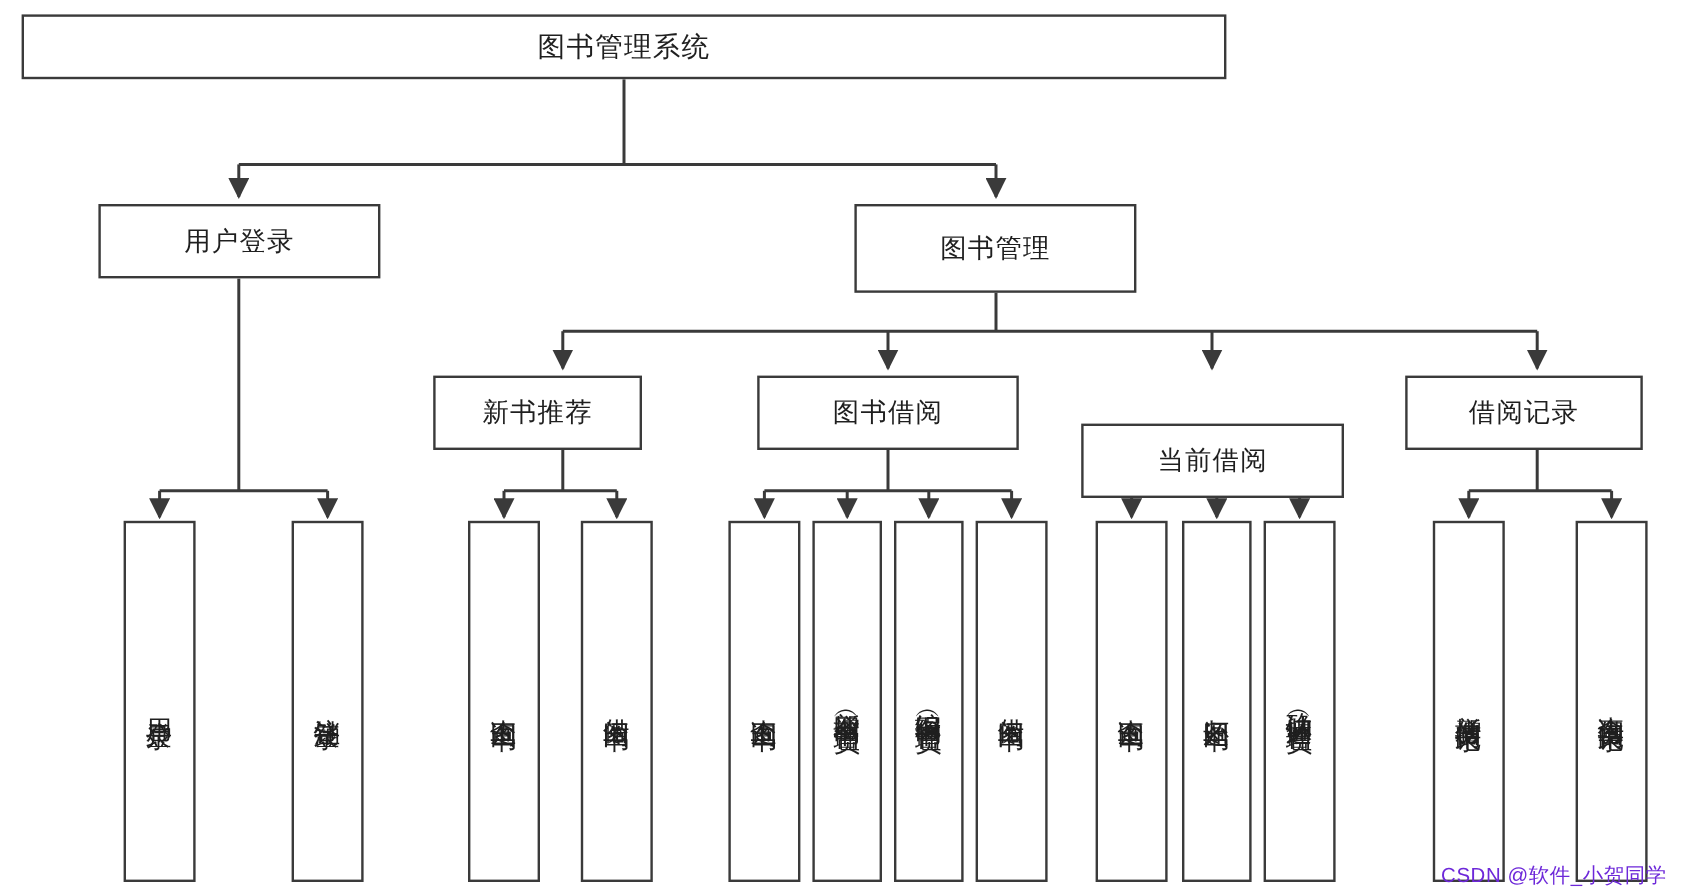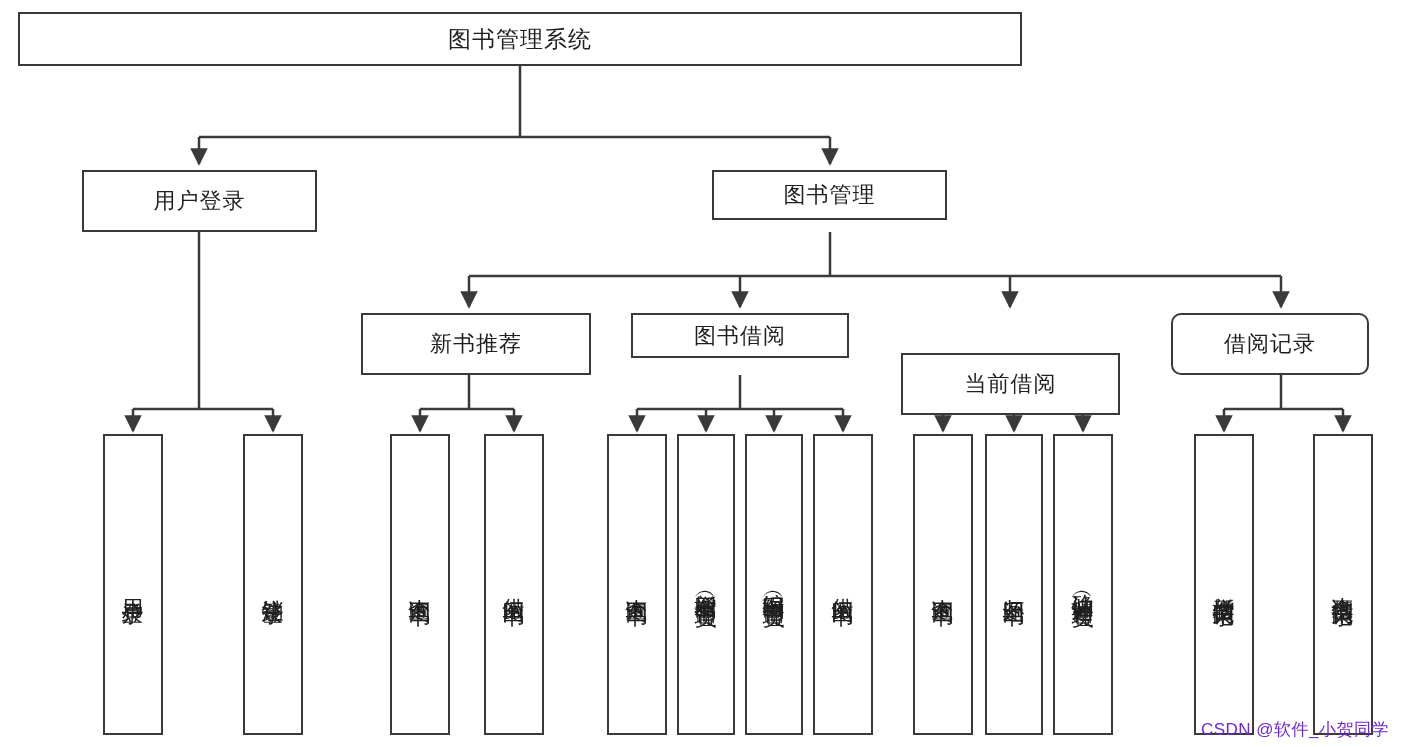--- a/index.html
+++ b/index.html
@@ -115,26 +115,26 @@
       <path d="M 1281 375 L 1281 409"></path>
       <path d="M 1224 409 L 1343 409"></path>
       <path d="M 1224 409 L 1224 431" marker-end="url(#arrow)"></path>
       <path d="M 1343 409 L 1343 431" marker-end="url(#arrow)"></path>
     </g>
   </svg>
 
   <div class="node node-h title-node" style="left:18px; top:12px; width:1004px; height:54px;">图书管理系统</div>
 
   <div class="node node-h" style="left:82px; top:170px; width:235px; height:62px;">用户登录</div>
-  <div class="node node-h" style="left:712px; top:170px; width:235px; height:50px;">图书管理</div>
+  <div class="node node-h" style="left:712px; top:170px; width:235px; height:74px;">图书管理</div>
 
-  <div class="node node-h" style="left:361px; top:313px; width:230px; height:62px;">新书推荐</div>
-  <div class="node node-h" style="left:631px; top:313px; width:218px; height:45px;text-align:right;">图书借阅</div>
+  <div class="node node-h" style="left:361px; top:313px; width:174px; height:62px;">新书推荐</div>
+  <div class="node node-h" style="left:631px; top:313px; width:218px; height:62px;text-align:right;">图书借阅</div>
   <div class="node node-h" style="left:901px; top:313px; width:219px; height:62px;margin-top:40px;">当前借阅</div>
-  <div class="node node-h" style="left:1171px; top:313px; width:198px; height:62px;border-radius:10px;">借阅记录</div>
+  <div class="node node-h" style="left:1171px; top:313px; width:198px; height:62px;">借阅记录</div>
 
   <div class="node node-v" style="left:103px; top:434px; width:60px; height:301px;">用户登录</div>
   <div class="node node-v" style="left:243px; top:434px; width:60px; height:301px;">注销登录</div>
 
   <div class="node node-v" style="left:390px; top:434px; width:60px; height:301px;">查询图书</div>
   <div class="node node-v" style="left:484px; top:434px; width:60px; height:301px;">借阅图书</div>
 
   <div class="node node-v" style="left:607px; top:434px; width:60px; height:301px;">查询图书</div>
   <div class="node node-v" style="left:677px; top:434px; width:58px; height:301px;">新增图书（管理员）</div>
   <div class="node node-v" style="left:745px; top:434px; width:58px; height:301px;">编辑图书（管理员）</div>

